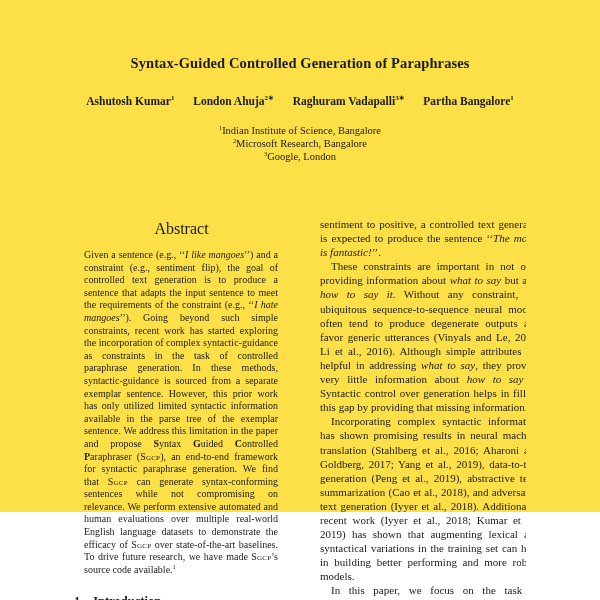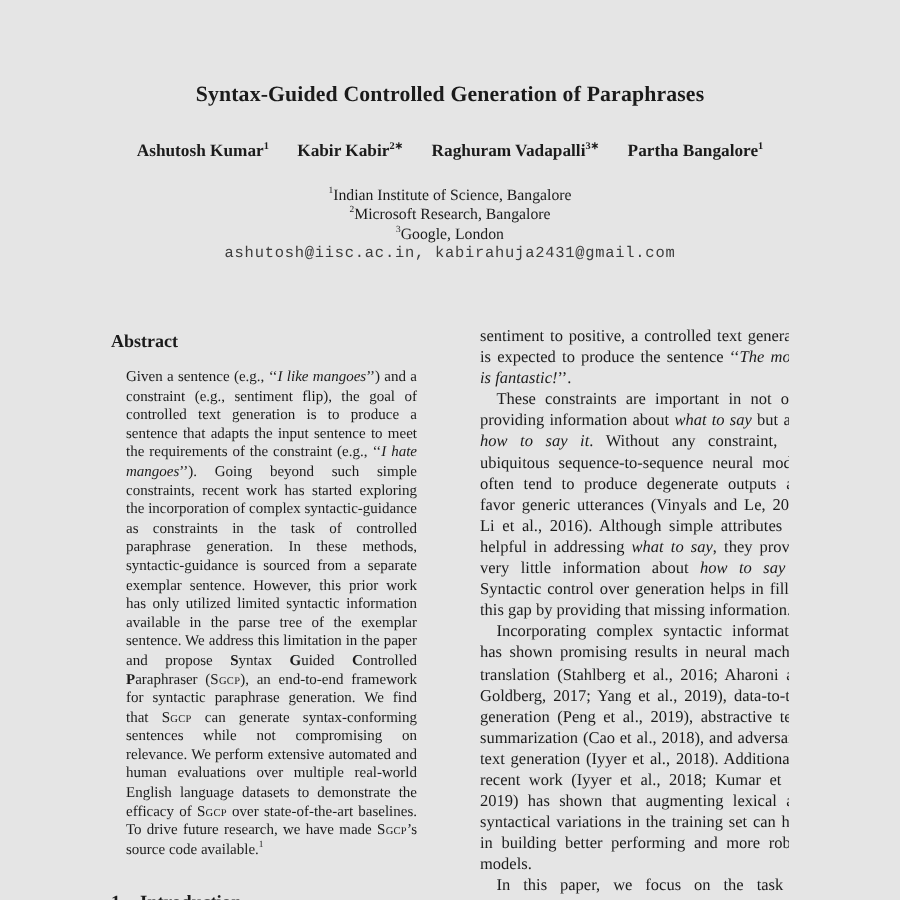--- a/index.html
+++ b/index.html
@@ -2,21 +2,21 @@
 <html><head>
 <meta charset="utf-8">
 <style>
   html,body{margin:0;padding:0;}
   body{
     width:600px;height:600px;overflow:hidden;
     background:#ffffff;color:#1b1b1b;
     font-family:"Liberation Serif", serif;
     -webkit-font-smoothing:antialiased;
   }
-  .page{position:relative;width:600px;height:600px;background:#e5e5e5;}
+  .page{position:relative;width:600px;height:512px;background:#fde047;}
 
   .title{
     position:absolute;top:55px;left:0;width:100%;
     text-align:center;font-size:14.5px;font-weight:700;letter-spacing:.1px;
   }
   .authors{
     position:absolute;top:95px;left:0;width:100%;
     text-align:center;font-size:11.5px;font-weight:700;white-space:nowrap;
   }
   .authors .author{margin:0 8px;}
@@ -30,21 +30,21 @@
     text-align:center;font-family:"Liberation Mono", monospace;
     font-size:10.3px;line-height:13.5px;letter-spacing:.5px;color:#3d3d3d;
   }
 
   .columns{
     position:absolute;top:217px;left:74px;width:452px;height:383px;
     overflow:hidden;display:flex;
   }
   .col-left{position:relative;width:215px;height:100%;flex:none;}
   .abstract-heading{
-    text-align:left;font-weight:700;font-size:12px;margin:3px 0 11px 0;
+    text-align:center;font-weight:400;font-size:16px;margin:3px 0 11px 0;
   }
   .abstract-wrap{height:340px;overflow:hidden;}
   .abstract-body{
     margin:0;padding:0 11px 0 10px;
     font-size:10px;line-height:12.6px;text-align:justify;
   }
   .section-heading{
     position:absolute;left:0;top:362px;
     font-weight:700;font-size:12.5px;white-space:nowrap;margin-top:15px;
   }
@@ -64,33 +64,32 @@
 </style>
 </head>
 <body>
 
 <div class="page">
 
   <div class="title">Syntax-Guided Controlled Generation of Paraphrases</div>
 
   <div class="authors">
     <span class="author"><span>Ashutosh Kumar</span><span class="sup">1</span></span>
-    <span class="author"><span>Kabir Kabir</span><span class="sup">2∗</span></span>
+    <span class="author"><span>London Ahuja</span><span class="sup">2∗</span></span>
     <span class="author"><span>Raghuram Vadapalli</span><span class="sup">3∗</span></span>
     <span class="author"><span>Partha Bangalore</span><span class="sup">1</span></span>
   </div>
 
   <div class="affiliations">
     <div><span class="sup">1</span><span>Indian Institute of Science, Bangalore</span></div>
     <div><span class="sup">2</span><span>Microsoft Research, Bangalore</span></div>
     <div><span class="sup">3</span><span>Google, London</span></div>
   </div>
 
   <div class="emails">
-    <div>ashutosh@iisc.ac.in, kabirahuja2431@gmail.com</div>
   </div>
 
   <div class="columns">
 
     <div class="col-left">
       <div class="abstract-heading">Abstract</div>
       <div class="abstract-wrap">
         <p class="abstract-body">Given a sentence (e.g., ‘‘<span class="seg-i">I like mangoes</span>’’) and a constraint (e.g., sentiment flip), the goal of controlled text generation is to produce a sentence that adapts the input sentence to meet the requirements of the constraint (e.g., ‘‘<span class="seg-i">I hate mangoes</span>’’). Going beyond such simple constraints, recent work has started exploring the incorporation of complex syntactic-guidance as constraints in the task of controlled paraphrase generation. In these methods, syntactic-guidance is sourced from a separate exemplar sentence. However, this prior work has only utilized limited syntactic information available in the parse tree of the exemplar sentence. We address this limitation in the paper and propose <span class="seg-b">S</span>yntax <span class="seg-b">G</span>uided <span class="seg-b">C</span>ontrolled <span class="seg-b">P</span>araphraser (<span class="seg-sc">Sgcp</span>), an end-to-end framework for syntactic paraphrase generation. We find that <span class="seg-sc">Sgcp</span> can generate syntax-conforming sentences while not compromising on relevance. We perform extensive automated and human evaluations over multiple real-world English language datasets to demonstrate the efficacy of <span class="seg-sc">Sgcp</span> over state-of-the-art baselines. To drive future research, we have made <span class="seg-sc">Sgcp</span>’s source code available.<span class="seg-sup">1</span></p>
       </div>
       <div class="section-heading">

